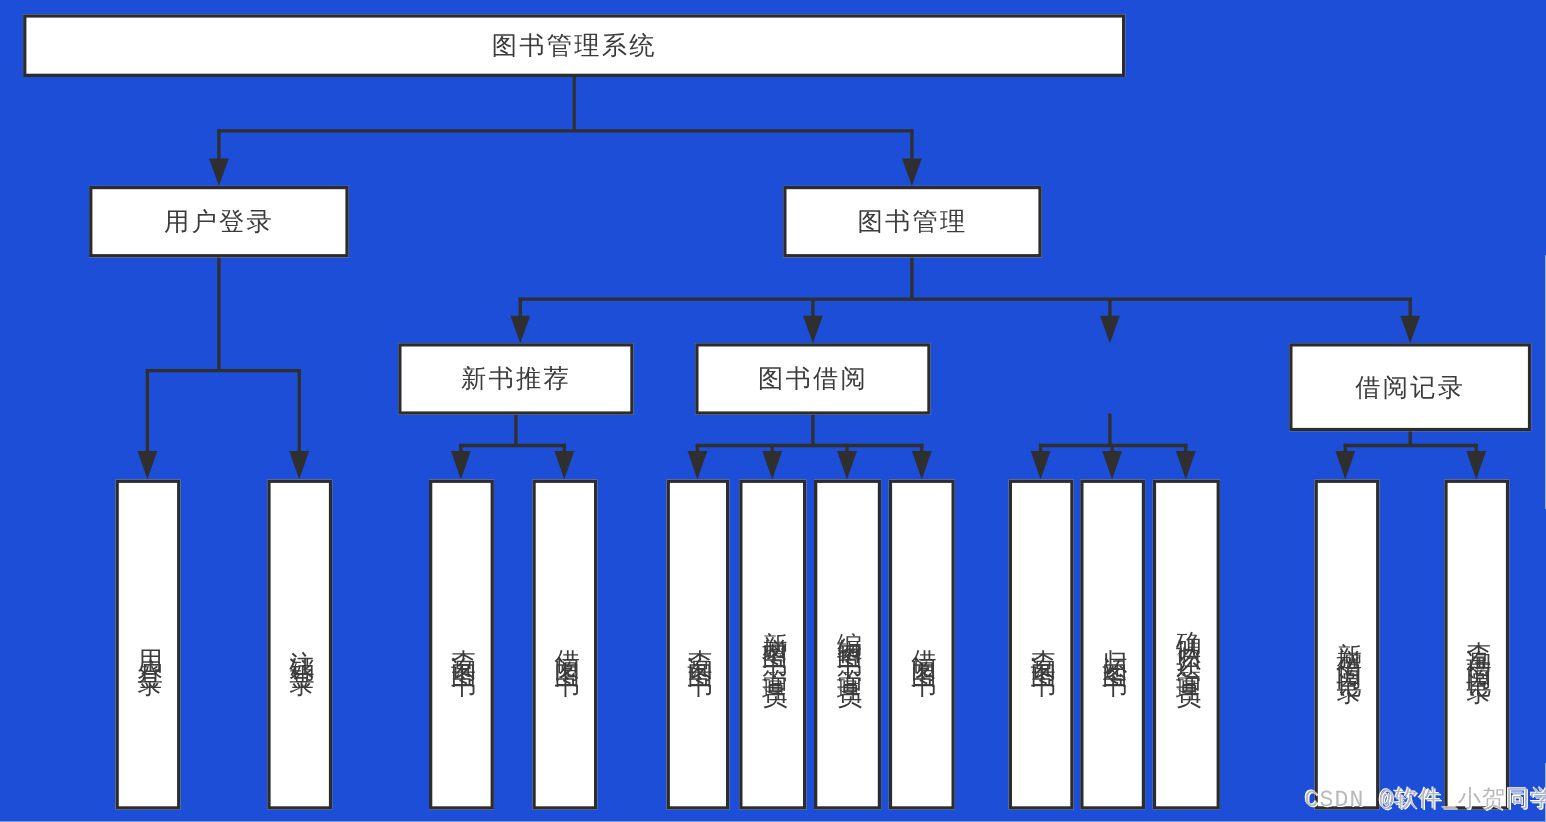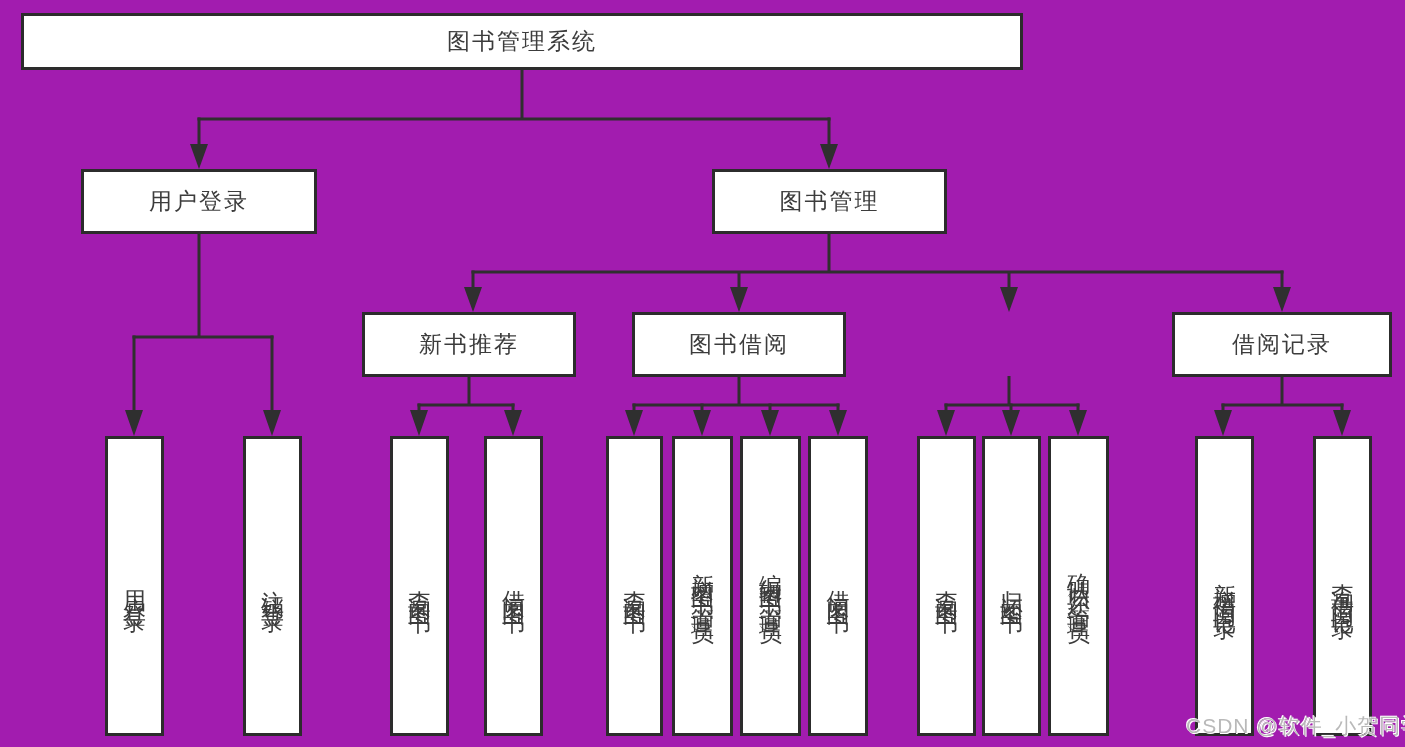--- a/index.html
+++ b/index.html
@@ -1,20 +1,20 @@
 <!DOCTYPE html>
 <html><head>
 <meta charset="utf-8">
 <style>
   html,body{margin:0;padding:0;background:#ffffff;}
   #canvas{
     position:relative;
     width:1405px;height:747px;
-    background:#a21caf;
-    font-family:Liberation Sans, sans-serif;
+    background:#1d4ed8;
+    font-family:Liberation Mono, monospace;
     overflow:hidden;
   }
   #wires{position:absolute;left:0;top:0;width:1405px;height:747px;}
   #wires line{stroke:#2f2f2f;stroke-width:3;}
   #wires polygon{fill:#2f2f2f;}
   .node{
     position:absolute;
     box-sizing:border-box;
     border:3px solid #2c2c2c;
     background:#ffffff;
@@ -121,21 +121,21 @@
   <div class="node hnode" style="left:712px;top:169px;width:235px;height:65px;">
     <span class="label">图书管理</span>
   </div>
 
   <div class="node hnode" style="left:362px;top:312px;width:214px;height:65px;">
     <span class="label">新书推荐</span>
   </div>
   <div class="node hnode" style="left:632px;top:312px;width:214px;height:65px;">
     <span class="label">图书借阅</span>
   </div>
-  <div class="node hnode" style="left:1172px;top:312px;width:220px;height:65px;">
+  <div class="node hnode" style="left:1172px;top:312px;width:220px;height:80px;">
     <span class="label">借阅记录</span>
   </div>
 
   <div class="node vnode" style="left:105px;top:436px;width:59px;height:300px;">
     <span class="label">用户登录</span>
   </div>
   <div class="node vnode" style="left:243px;top:436px;width:59px;height:300px;">
     <span class="label">注销登录</span>
   </div>
 

